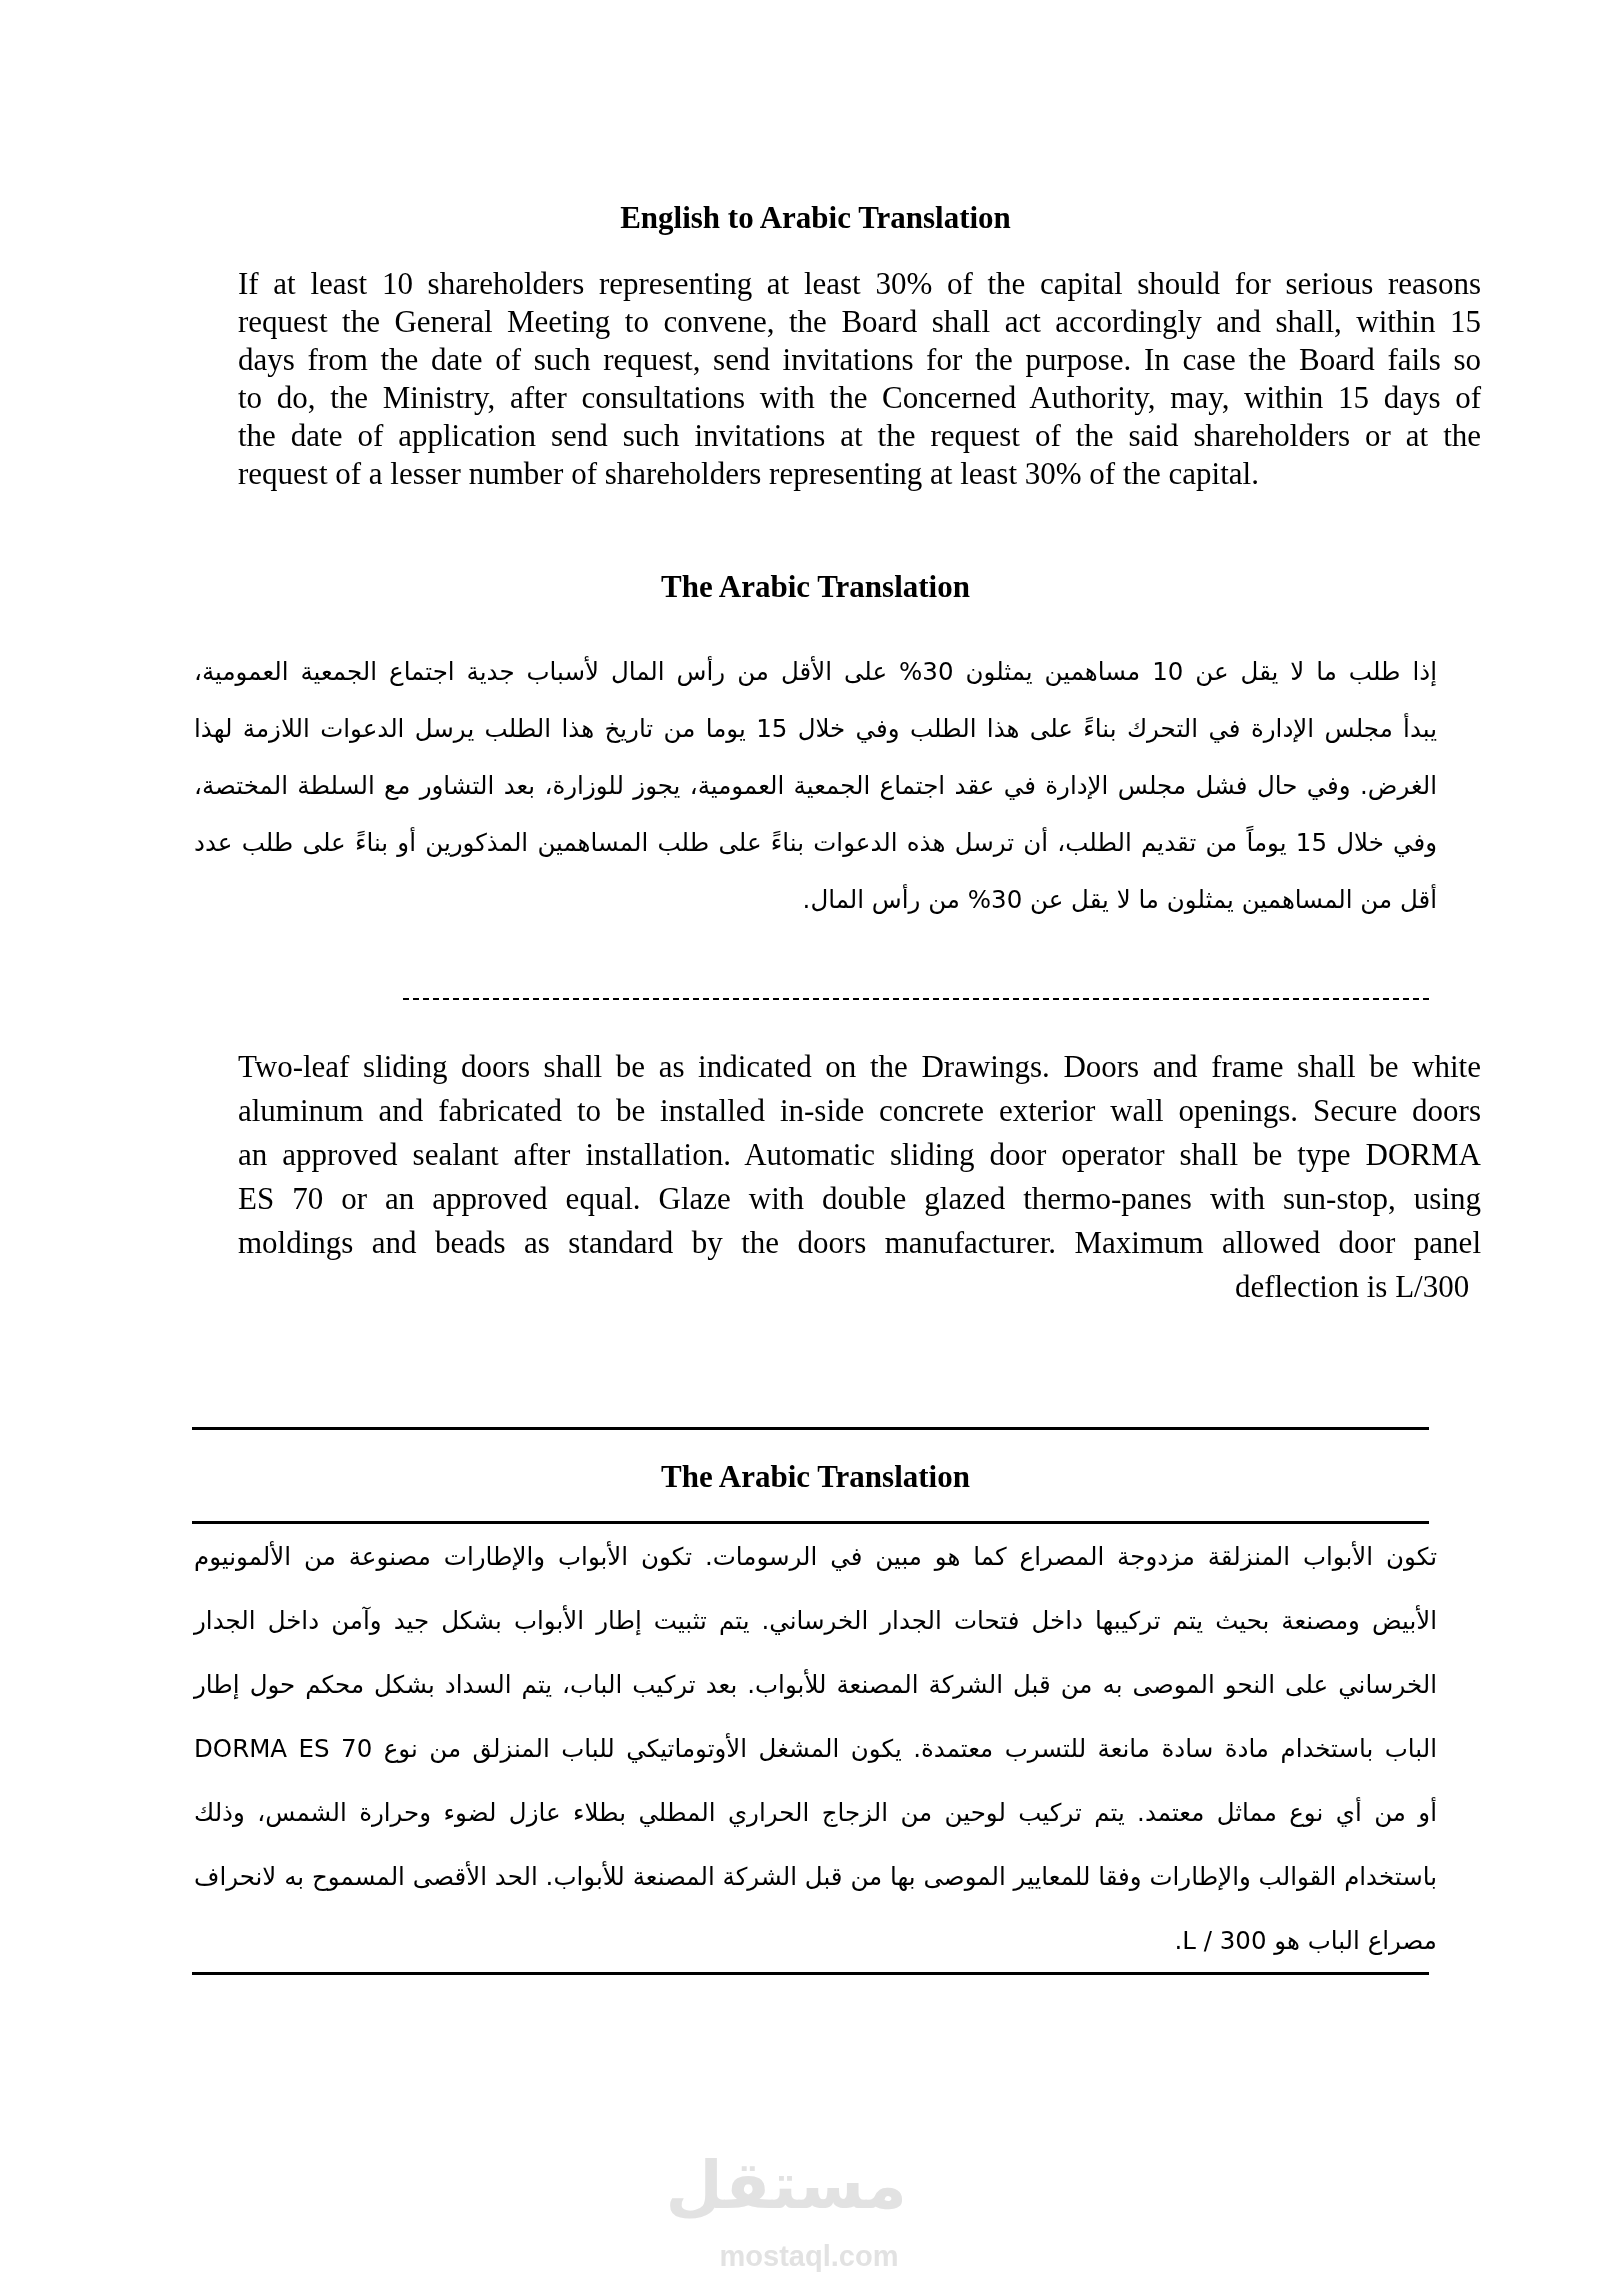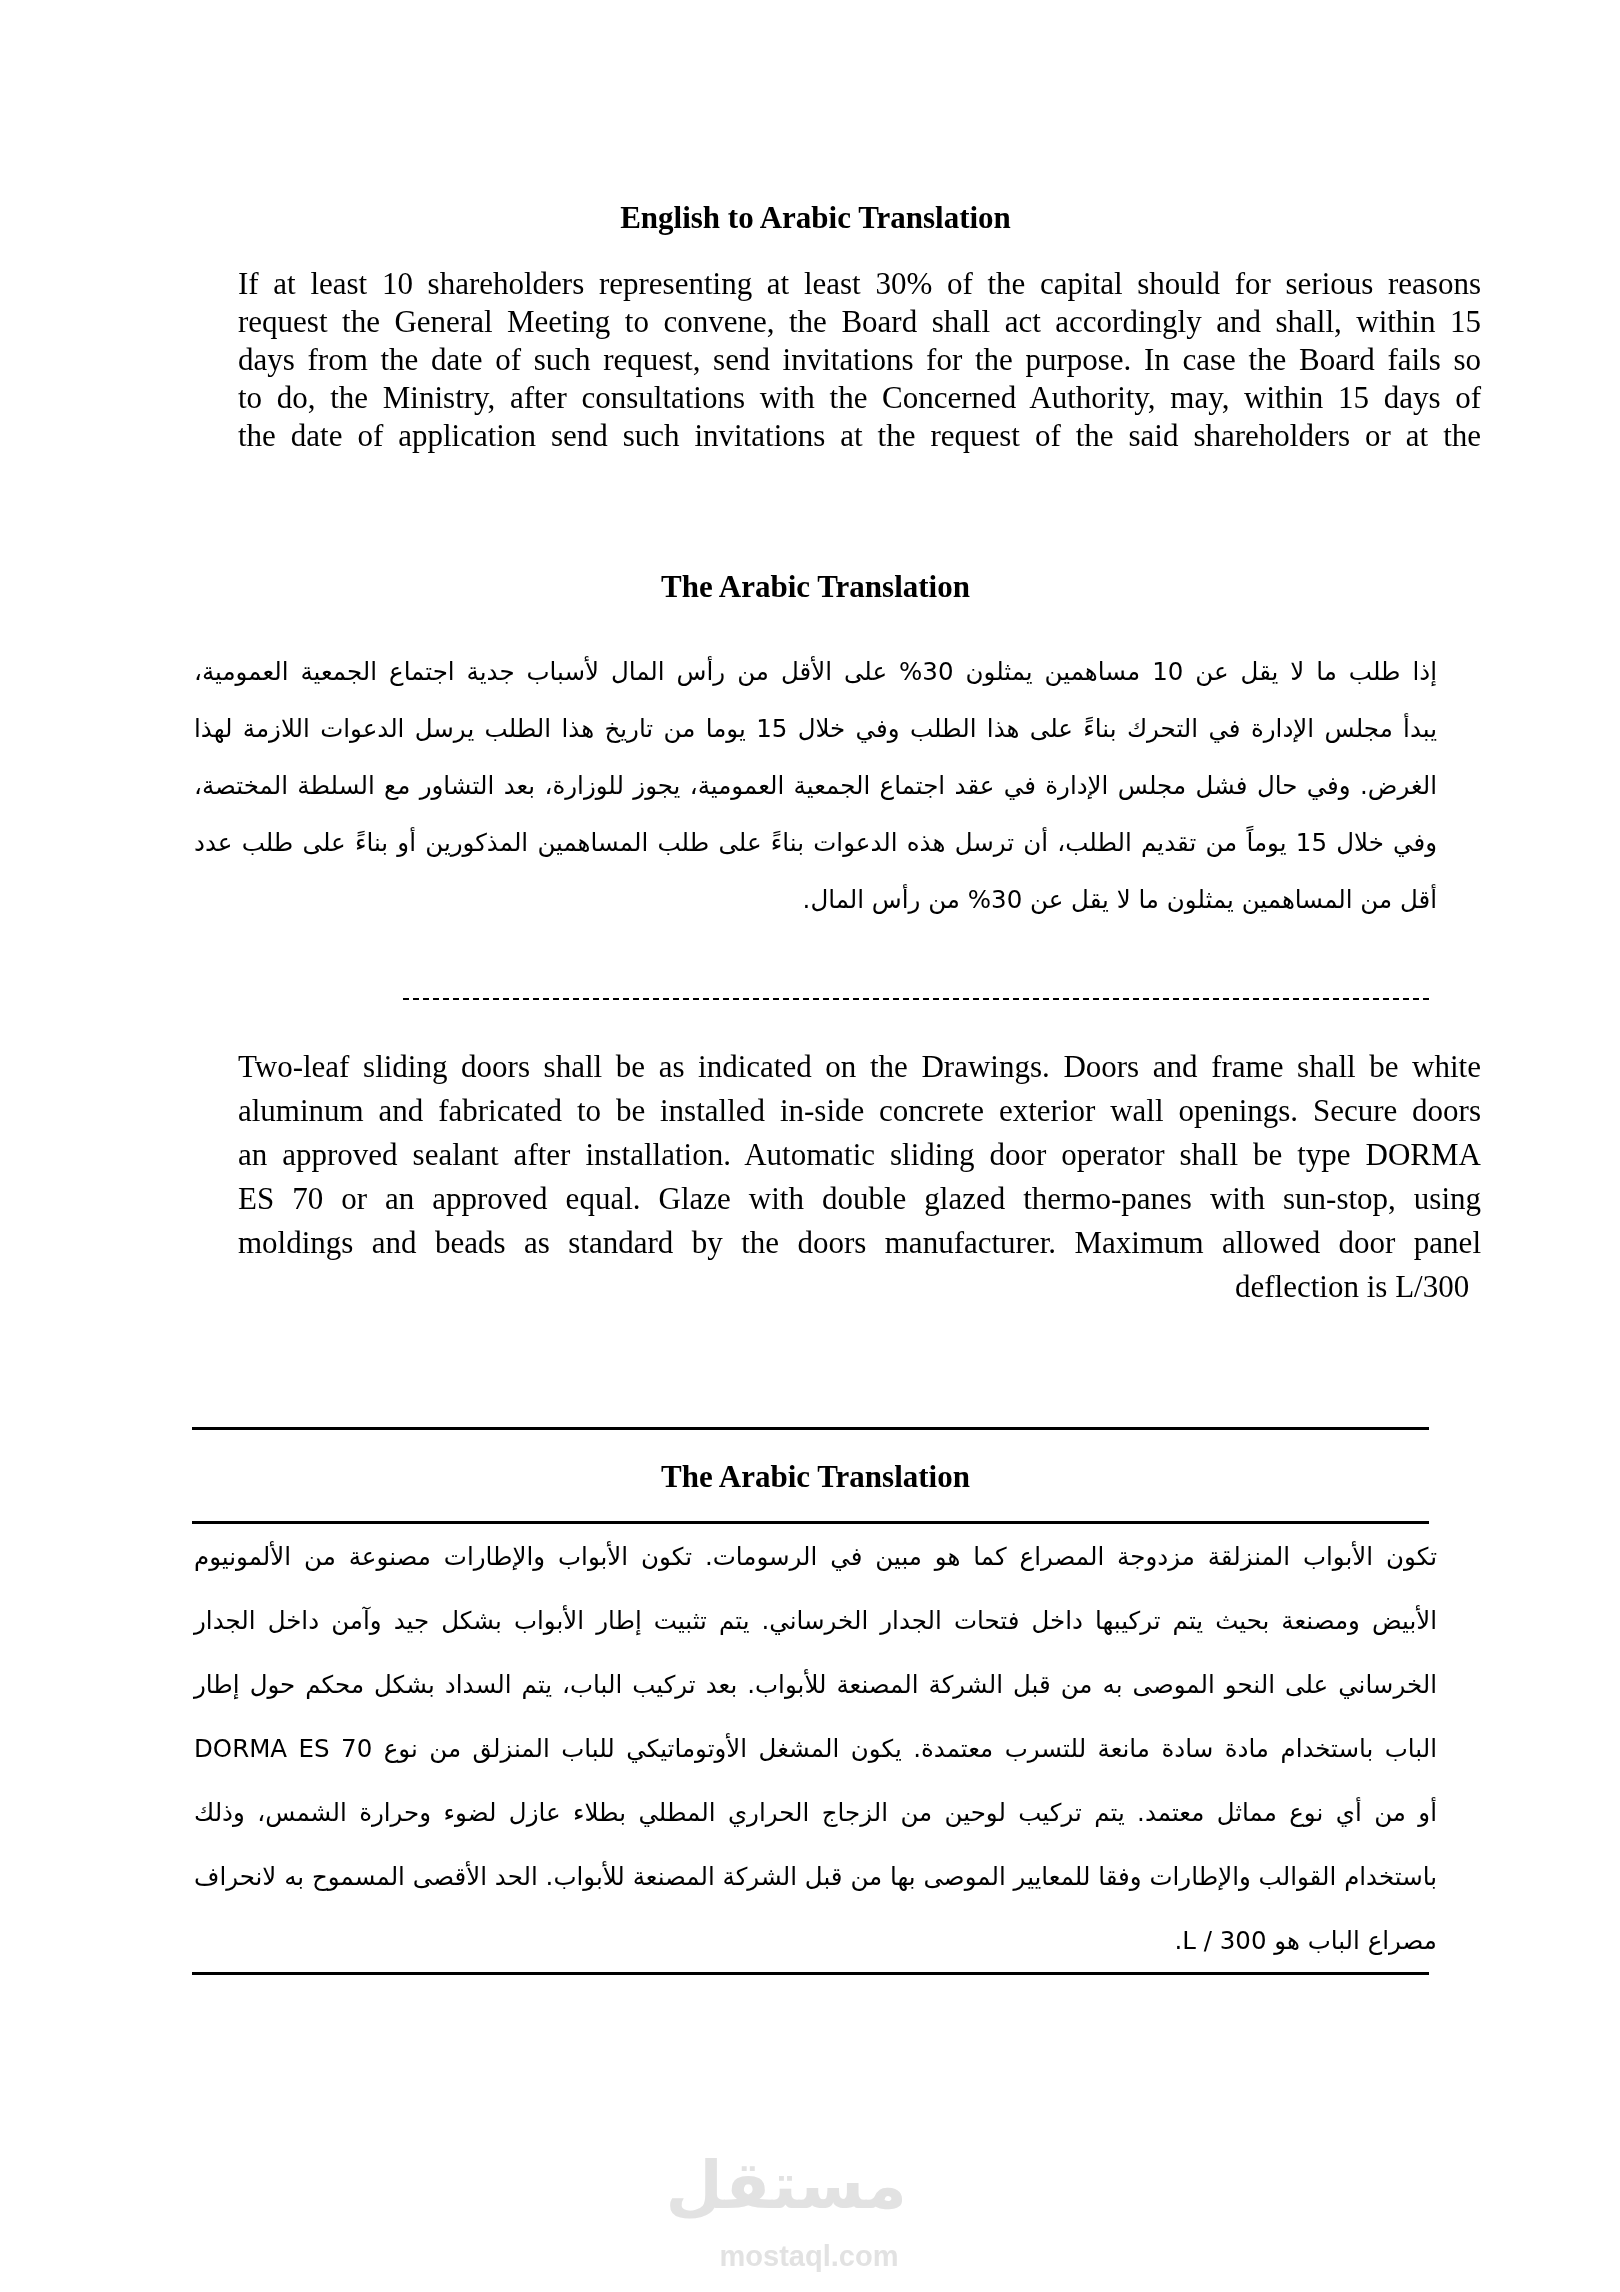--- a/index.html
+++ b/index.html
@@ -43,20 +43,21 @@
 <div class="page">
 
   <div class="heading" style="top:198px;">English to Arabic Translation</div>
 
   <div class="en-para p1" style="top:265px;">
     <span class="en-line">If at least 10 shareholders representing at least 30% of the capital should for serious reasons</span>
     <span class="en-line">request the General Meeting to convene, the Board shall act accordingly and shall, within 15</span>
     <span class="en-line">days from the date of such request, send invitations for the purpose. In case the Board fails so</span>
     <span class="en-line">to do, the Ministry, after consultations with the Concerned Authority, may, within 15 days of</span>
     <span class="en-line">the date of application send such invitations at the request of the said shareholders or at the</span>
+    <span class="en-line last">request of a lesser number of shareholders representing at least 30% of the capital.</span>
   </div>
 
   <div class="heading" style="top:567px;">The Arabic Translation</div>
 
   <div class="ar-para a1" style="top:643px;">
     <span class="ar-line">إذا طلب ما لا يقل عن 10 مساهمين يمثلون 30% على الأقل من رأس المال لأسباب جدية اجتماع الجمعية العمومية،</span>
     <span class="ar-line">يبدأ مجلس الإدارة في التحرك بناءً على هذا الطلب وفي خلال 15 يوما من تاريخ هذا الطلب يرسل الدعوات اللازمة لهذا</span>
     <span class="ar-line">الغرض. وفي حال فشل مجلس الإدارة في عقد اجتماع الجمعية العمومية، يجوز للوزارة، بعد التشاور مع السلطة المختصة،</span>
     <span class="ar-line">وفي خلال 15 يوماً من تقديم الطلب، أن ترسل هذه الدعوات بناءً على طلب المساهمين المذكورين أو بناءً على طلب عدد</span>
     <span class="ar-line last">أقل من المساهمين يمثلون ما لا يقل عن 30% من رأس المال.</span>

